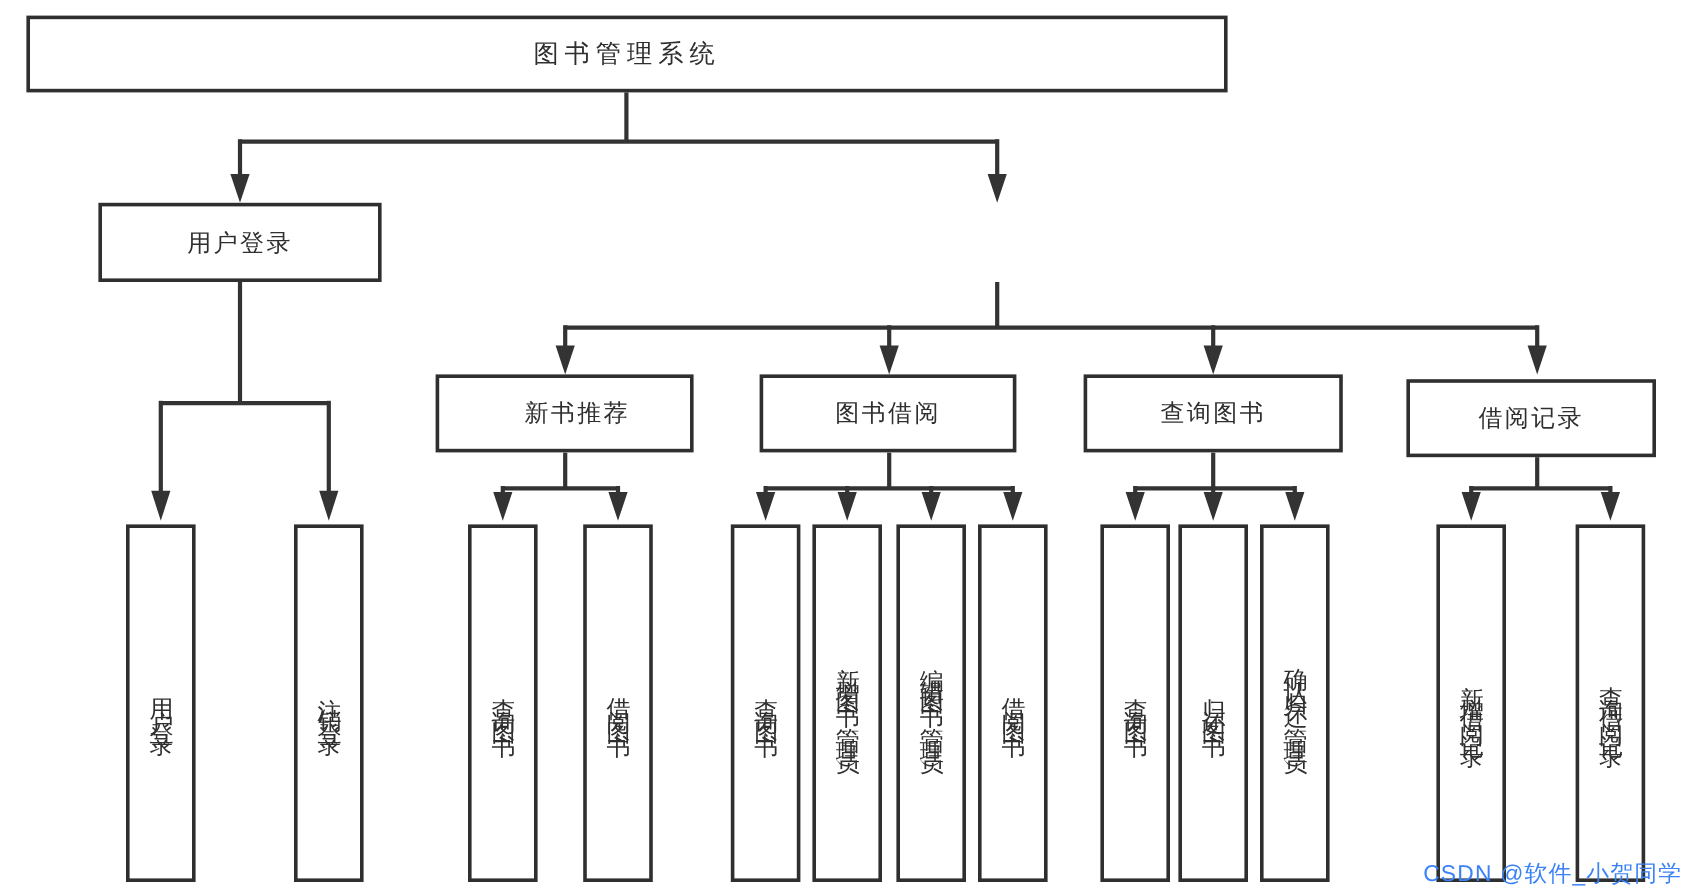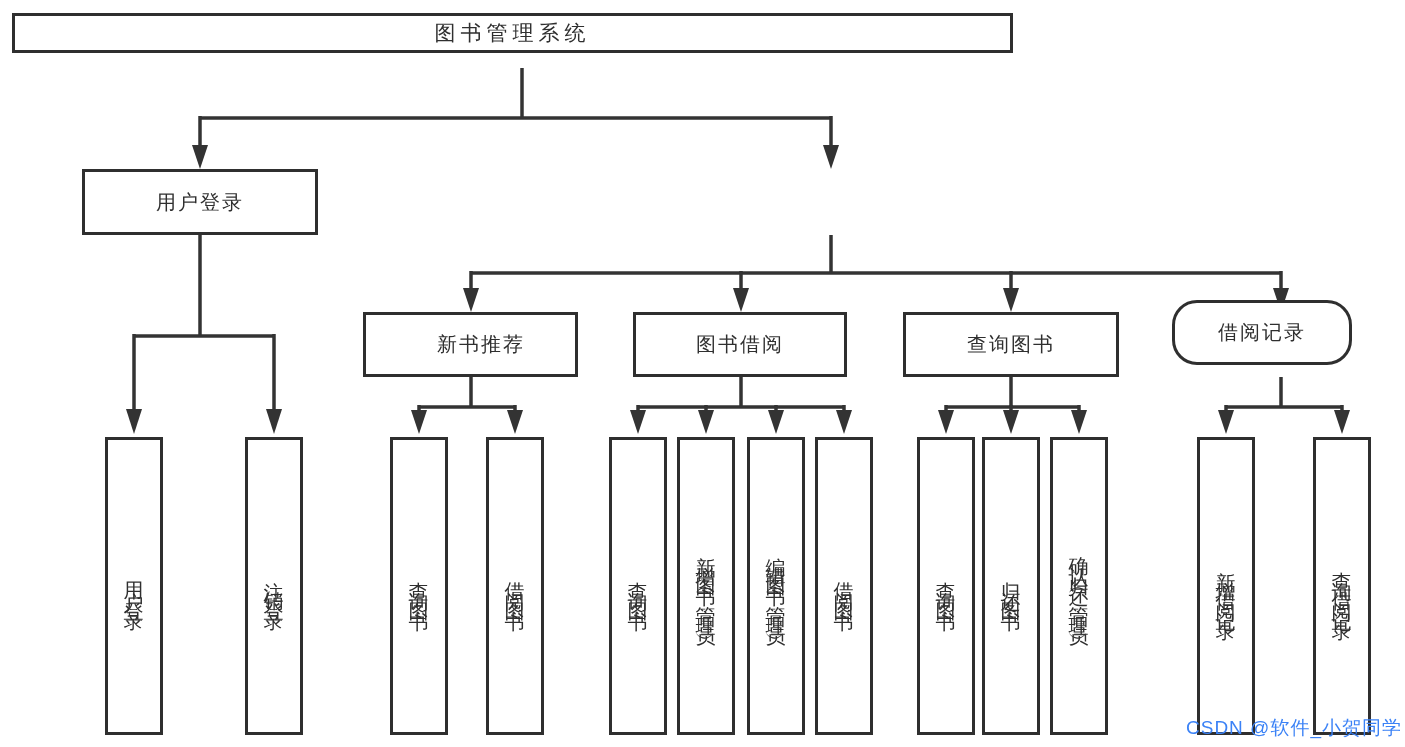--- a/index.html
+++ b/index.html
@@ -44,27 +44,27 @@
   }
   .leaf span {
     writing-mode: vertical-rl;
     text-orientation: mixed;
     font-size: 20px;
     letter-spacing: 10px;
     line-height: 1;
     white-space: nowrap;
   }
   
-  #root-box      { left: 12px;   top: 13px;  width: 1001px; height: 40px; }
+  #root-box      { left: 22px;   top: 13px;  width: 1001px; height: 64px; }
   #n-user-login  { left: 82px;   top: 169px; width: 236px;  height: 66px; }
   #n-book-mgmt   { left: 714px;  top: 169px; width: 235px;  height: 66px; }
   #n-recommend   { left: 363px;  top: 312px; width: 215px;  height: 65px; padding-left: 21px; }
   #n-borrow      { left: 633px;  top: 312px; width: 214px;  height: 65px; }
   #n-current     { left: 903px;  top: 312px; width: 216px;  height: 65px; }
-  #n-records     { left: 1172px; top: 300px; width: 180px;  height: 65px; border-radius: 25px; }
+  #n-records     { left: 1172px; top: 316px; width: 208px;  height: 65px; }
   #lf-login   { left: 105px; }
   #lf-logout  { left: 245px; }
   #lf-q1      { left: 390px; }
   #lf-b1      { left: 486px; }
   #lf-q2      { left: 609px; }
   #lf-add     { left: 677px; }
   #lf-edit    { left: 747px; }
   #lf-b2      { left: 815px; }
   #lf-q3      { left: 917px; }
   #lf-return  { left: 982px; }

